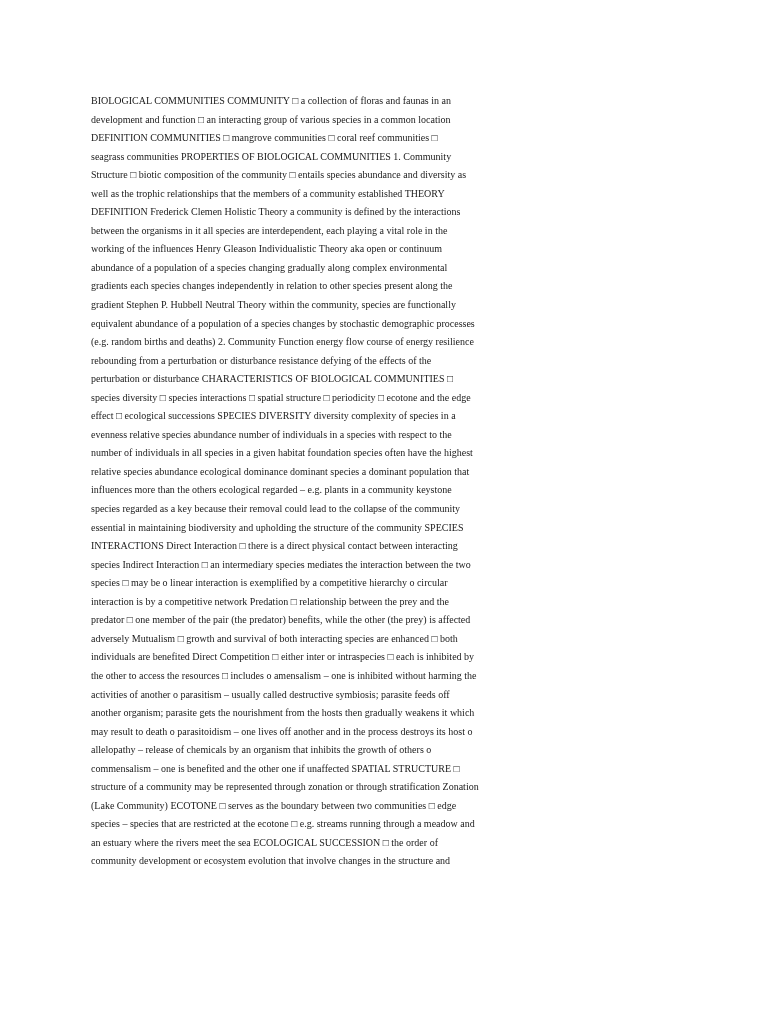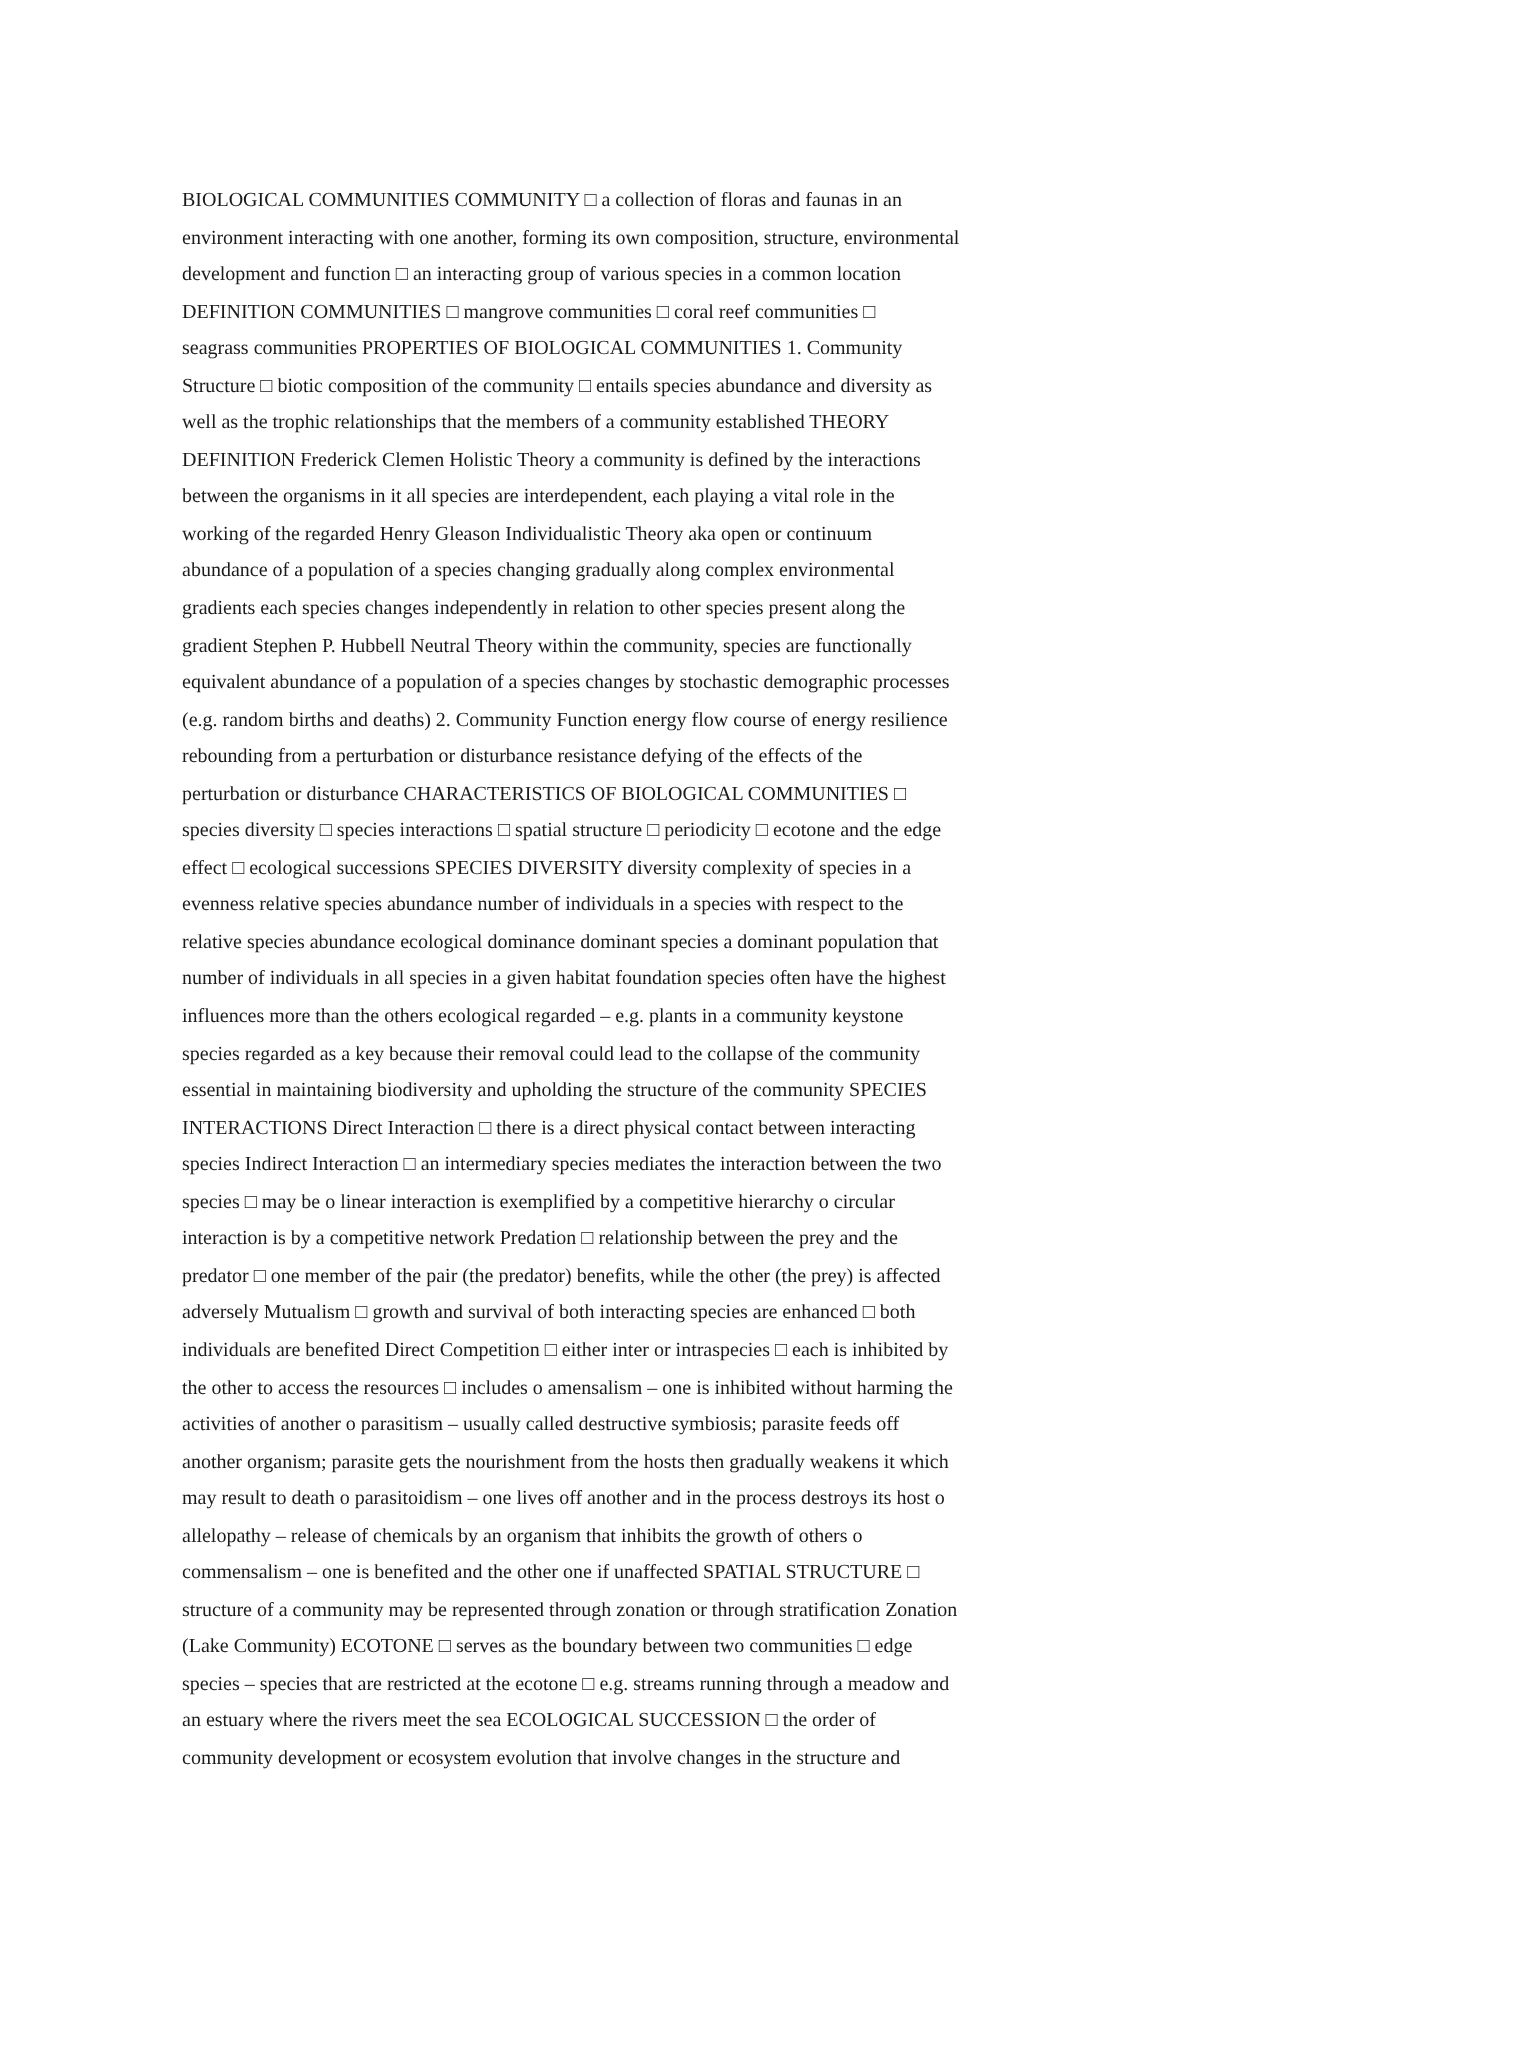--- a/index.html
+++ b/index.html
@@ -36,41 +36,40 @@
       display: block;
       height: 18.56px;
     }
   </style>
 </head>
 <body>
 
 <div class="page">
   <div class="doc-body" id="doc-body">
       <span class="line">BIOLOGICAL COMMUNITIES COMMUNITY □ a collection of floras and faunas in an</span>
-      <span class="line">environment interacting with one another, forming its own composition, structure, environmental</span>
       <span class="line">development and function □ an interacting group of various species in a common location</span>
       <span class="line">DEFINITION COMMUNITIES □ mangrove communities □ coral reef communities □</span>
       <span class="line">seagrass communities PROPERTIES OF BIOLOGICAL COMMUNITIES 1. Community</span>
       <span class="line">Structure □ biotic composition of the community □ entails species abundance and diversity as</span>
       <span class="line">well as the trophic relationships that the members of a community established THEORY</span>
       <span class="line">DEFINITION Frederick Clemen Holistic Theory a community is defined by the interactions</span>
       <span class="line">between the organisms in it all species are interdependent, each playing a vital role in the</span>
-      <span class="line">working of the regarded Henry Gleason Individualistic Theory aka open or continuum</span>
+      <span class="line">working of the influences Henry Gleason Individualistic Theory aka open or continuum</span>
       <span class="line">abundance of a population of a species changing gradually along complex environmental</span>
       <span class="line">gradients each species changes independently in relation to other species present along the</span>
       <span class="line">gradient Stephen P. Hubbell Neutral Theory within the community, species are functionally</span>
       <span class="line">equivalent abundance of a population of a species changes by stochastic demographic processes</span>
       <span class="line">(e.g. random births and deaths) 2. Community Function energy flow course of energy resilience</span>
       <span class="line">rebounding from a perturbation or disturbance resistance defying of the effects of the</span>
       <span class="line">perturbation or disturbance CHARACTERISTICS OF BIOLOGICAL COMMUNITIES □</span>
       <span class="line">species diversity □ species interactions □ spatial structure □ periodicity □ ecotone and the edge</span>
       <span class="line">effect □ ecological successions SPECIES DIVERSITY diversity complexity of species in a</span>
       <span class="line">evenness relative species abundance number of individuals in a species with respect to the</span>
+      <span class="line">number of individuals in all species in a given habitat foundation species often have the highest</span>
       <span class="line">relative species abundance ecological dominance dominant species a dominant population that</span>
-      <span class="line">number of individuals in all species in a given habitat foundation species often have the highest</span>
       <span class="line">influences more than the others ecological regarded – e.g. plants in a community keystone</span>
       <span class="line">species regarded as a key because their removal could lead to the collapse of the community</span>
       <span class="line">essential in maintaining biodiversity and upholding the structure of the community SPECIES</span>
       <span class="line">INTERACTIONS Direct Interaction □ there is a direct physical contact between interacting</span>
       <span class="line">species Indirect Interaction □ an intermediary species mediates the interaction between the two</span>
       <span class="line">species □ may be o linear interaction is exemplified by a competitive hierarchy o circular</span>
       <span class="line">interaction is by a competitive network Predation □ relationship between the prey and the</span>
       <span class="line">predator □ one member of the pair (the predator) benefits, while the other (the prey) is affected</span>
       <span class="line">adversely Mutualism □ growth and survival of both interacting species are enhanced □ both</span>
       <span class="line">individuals are benefited Direct Competition □ either inter or intraspecies □ each is inhibited by</span>

